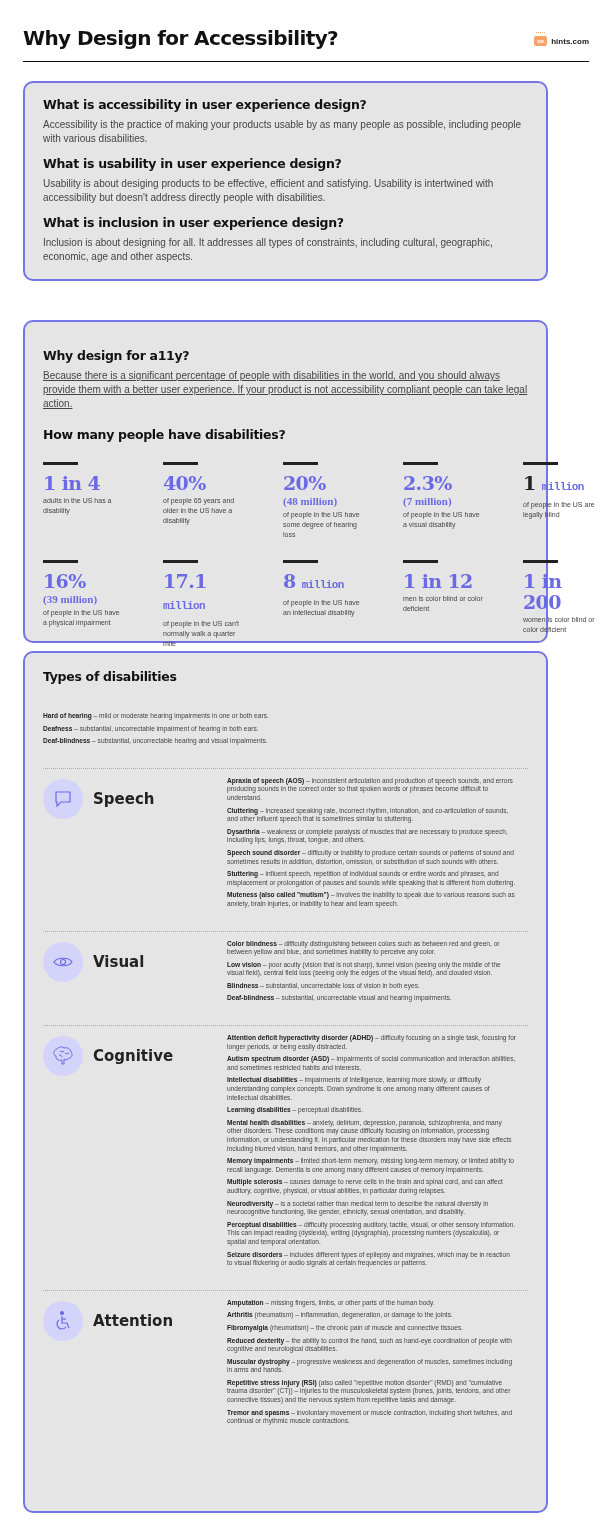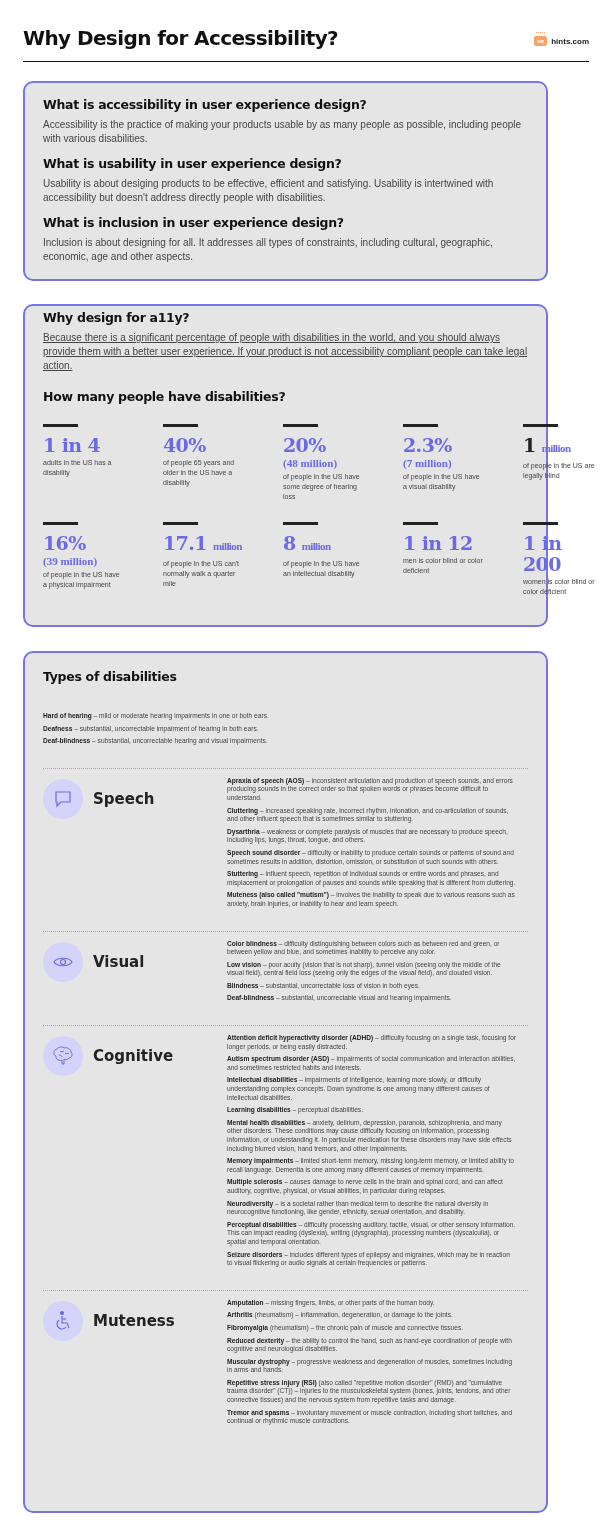--- a/index.html
+++ b/index.html
@@ -8,39 +8,39 @@
 
   .header { position: absolute; left: 23px; top: 22px; width: 566px; height: 40px; border-bottom: 1.5px solid #111; }
   .header h1 { font-family: "DejaVu Sans", sans-serif; font-size: 20px; font-weight: bold; color: #111; letter-spacing: -0.6px; position: absolute; left: 0; top: 4px; }
   .logo { position: absolute; right: 0; top: 14px; display: flex; align-items: center; gap: 4px; padding-left: 24px; }
   .logo-badge { background: #f6a36a; color: #fff; font-size: 6px; font-weight: bold; padding: 2px 3px; border-radius: 2px; position: relative; }
   .logo-badge::before { content: ""; position: absolute; left: 2px; top: -4px; width: 9px; height: 2px; border-top: 1px dotted #f6a36a; }
   .logo-text { font-size: 8px; font-weight: bold; color: #222; }
 
   .card { position: absolute; left: 23px; width: 525px; border: 2.5px solid #7475e6; border-radius: 10px; background: #e5e5e5; }
   .card1 { top: 81px; height: 200px; padding: 14px 18px; }
-  .card2 { top: 304px; height: 323px; padding: 4px 18px; }
+  .card2 { top: 320px; height: 323px; padding: 26px 18px; }
   .card3 { top: 651px; height: 862px; padding: 16px 18px; }
 
   h2 { font-family: "DejaVu Sans", sans-serif; font-size: 12.5px; font-weight: bold; color: #111; letter-spacing: -0.3px; }
   p.body { font-size: 10px; line-height: 14px; color: #444; }
 
   .card1 h2 { margin-bottom: 6px; }
   .card1 p.body { margin-bottom: 10px; }
 
   .card2 h2.why { margin-bottom: 6px; }
   .card2 p.body { margin-bottom: 16px; text-decoration: underline; }
   .card2 h2.how { margin-bottom: 20px; }
 
   .stats-row { display: flex; margin-bottom: 20px; gap: 40px; }
   .stat { width: 105px; }
   .stat-bar { width: 35px; height: 3px; background: #222; margin-bottom: 8px; }
   .stat-big { font-family: "DejaVu Serif", serif; font-weight: bold; color: #6a6ae6; font-size: 19px; line-height: 21px; letter-spacing: -0.6px; }
   .stat-big .dark { color: #222; }
-  .stat-unit { font-family: Liberation Serif, serif; font-weight: bold; color: #6a6ae6; font-size: 11px; text-align: center; }
+  .stat-unit { font-family: Liberation Mono, monospace; font-weight: bold; color: #6a6ae6; font-size: 11px; text-align: center; }
   .stat-sub { font-family: Liberation Serif, serif; font-weight: bold; color: #6a6ae6; font-size: 11px; line-height: 14px; }
   .stat-desc { font-size: 7px; line-height: 10px; color: #444; margin-top: 2px; width: 80px; }
 
   .card3 h2 { margin-bottom: 20px; }
   .dtype { display: flex; padding: 8px 0 18px; border-bottom: 1.5px dotted #aaa; }
   .dtype:last-child { border-bottom: none; }
   .dtype-left { width: 184px; display: flex; align-items: flex-start; padding-top: 2px; }
   .dtype-icon { width: 40px; height: 40px; border-radius: 50%; background: #d4d4fb; display: flex; align-items: center; justify-content: center; flex-shrink: 0; }
   .dtype-name { font-family: "DejaVu Sans", sans-serif; font-size: 15px; font-weight: bold; color: #222; margin-left: 10px; line-height: 40px; }
   .dtype-items { flex: 1; padding-right: 12px; }
@@ -203,21 +203,21 @@
       <div class="dtype">
         <div class="dtype-left">
           <div class="dtype-icon">
             <svg width="18" height="22" viewBox="0 0 18 22" fill="none" stroke="#6a6ae6" stroke-width="1.2">
               <circle cx="8" cy="3" r="1.5" fill="#6a6ae6"></circle>
               <path d="M8 6v7h5l2 5"></path>
               <path d="M8 9h4"></path>
               <path d="M5 10a5 5 0 1 0 7 7"></path>
             </svg>
           </div>
-          <div class="dtype-name">Muteness</div>
+          <div class="dtype-name">Attention</div>
         </div>
         <div class="dtype-items">
           <div class="dtype-item"><b>Amputation</b><span> – missing fingers, limbs, or other parts of the human body.</span></div>
           <div class="dtype-item"><b>Arthritis</b><span> (rheumatism) – inflammation, degeneration, or damage to the joints.</span></div>
           <div class="dtype-item"><b>Fibromyalgia</b><span> (rheumatism) – the chronic pain of muscle and connective tissues.</span></div>
           <div class="dtype-item"><b>Reduced dexterity</b><span> – the ability to control the hand, such as hand-eye coordination of people with cognitive and neurological disabilities.</span></div>
           <div class="dtype-item"><b>Muscular dystrophy</b><span> – progressive weakness and degeneration of muscles, sometimes including in arms and hands.</span></div>
           <div class="dtype-item"><b>Repetitive stress injury (RSI)</b><span> (also called "repetitive motion disorder" (RMD) and "cumulative trauma disorder" (CT)) – injuries to the musculoskeletal system (bones, joints, tendons, and other connective tissues) and the nervous system from repetitive tasks and damage.</span></div>
           <div class="dtype-item"><b>Tremor and spasms</b><span> – involuntary movement or muscle contraction, including short twitches, and continual or rhythmic muscle contractions.</span></div>
         </div>

